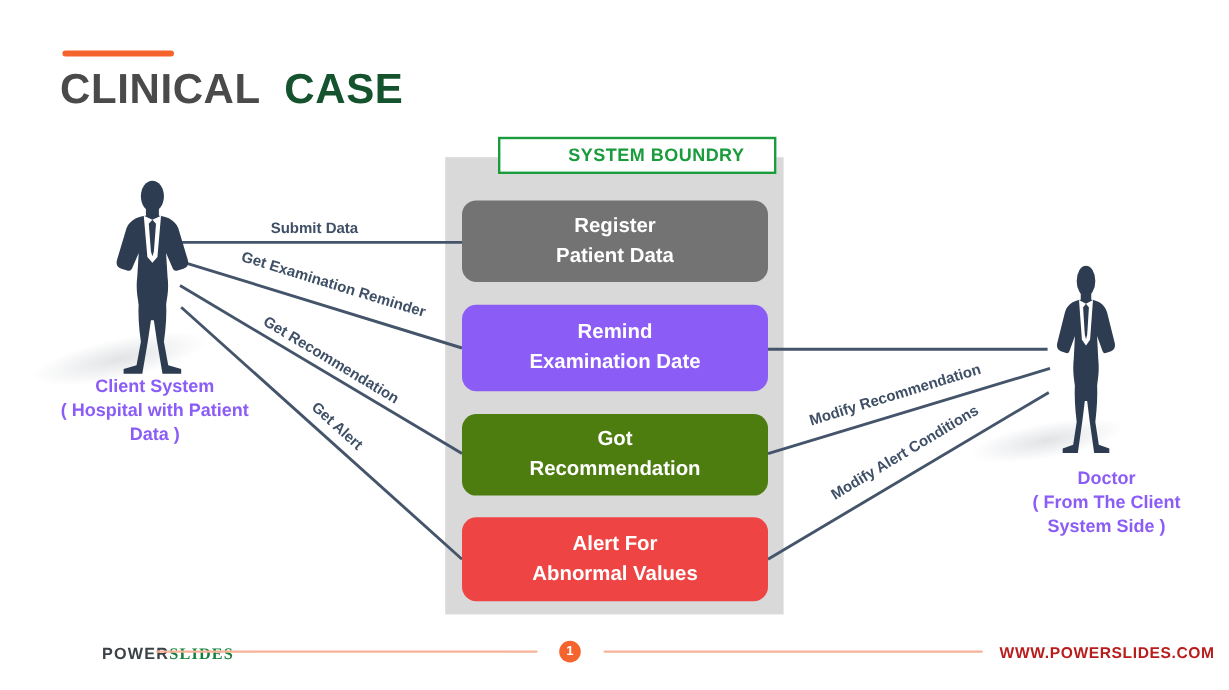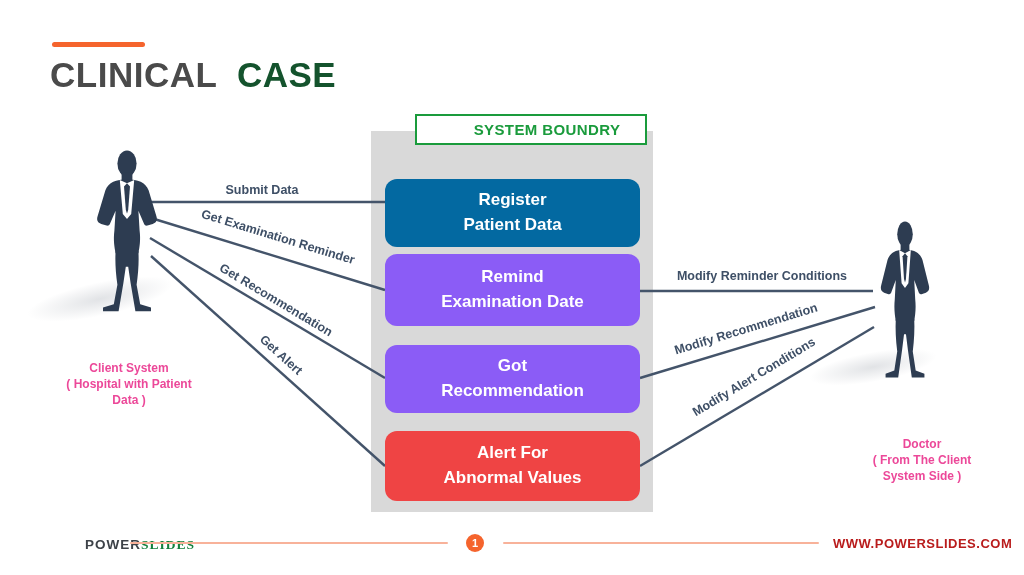--- a/index.html
+++ b/index.html
@@ -45,22 +45,22 @@
   .cl-modrec{left:746px;top:329px;transform:translate(-50%,-50%) rotate(-17deg);}
   .cl-modalert{left:754px;top:377px;transform:translate(-50%,-50%) rotate(-31deg);}
   
   .actor{position:absolute;color:#2d3c51;}
   .actor-client{left:85px;top:150px;width:84px;height:163px;}
   .actor-doctor{left:871px;top:221px;width:68px;height:158px;}
   .actor-shadow{position:absolute;border-radius:50%;background:radial-gradient(ellipse at center, rgba(90,100,115,.18), rgba(90,100,115,0) 70%);}
   .shadow-client{left:25px;top:282px;width:150px;height:34px;transform:rotate(-12deg);}
   .shadow-doctor{left:808px;top:352px;width:130px;height:30px;transform:rotate(-10deg);}
   .actor-label{
-    position:absolute;color:#ec4899;font-size:12px;font-weight:700;line-height:1.32;
-    text-align:center;white-space:pre-line;margin-top:48px;
+    position:absolute;color:#8b5cf6;font-size:15px;font-weight:700;line-height:1.32;
+    text-align:center;white-space:pre-line;
   }
   .lbl-client{left:18px;top:313px;width:222px;}
   .lbl-doctor{left:811px;top:389px;width:222px;}
   
   .footer-brand{position:absolute;left:49px;top:537px;font-size:13.5px;font-weight:800;letter-spacing:1px;white-space:nowrap;}
   .footer-brand .b1{color:#3d4248;padding-left:36px;}
   .footer-brand .b2{color:#15803d;font-family:Liberation Serif, serif;}
   .footer-line{position:absolute;top:542px;height:2px;background:#f8b29a;border-radius:1px;}
   .fl-left{left:130px;width:318px;}
   .fl-right{left:503px;width:316px;}
@@ -101,34 +101,33 @@
   <svg class="connectors">
     <line x1="150" y1="202" x2="385" y2="202"></line>
     <line x1="151" y1="218" x2="385" y2="290"></line>
     <line x1="150" y1="238" x2="385" y2="378"></line>
     <line x1="151" y1="256" x2="385" y2="466"></line>
     <line x1="640" y1="291" x2="873" y2="291"></line>
     <line x1="640" y1="378" x2="875" y2="307"></line>
     <line x1="640" y1="466" x2="874" y2="327"></line>
   </svg>
 
-  <div class="usecase uc1" style="background-color: #0369a1; margin-top: 12px;">Register
+  <div class="usecase uc1" style="background-color: #737373;">Register
 Patient Data</div>
   <div class="usecase uc2" style="background-color: #8b5cf6;">Remind
 Examination Date</div>
-  <div class="usecase uc3" style="background-color: #8b5cf6;">Got
+  <div class="usecase uc3" style="background-color: #4d7c0f;">Got
 Recommendation</div>
   <div class="usecase uc4" style="background-color: #ef4444;">Alert For
 Abnormal Values</div>
 
   <div class="conn-label cl-submit">Submit Data</div>
   <div class="conn-label cl-examrem">Get Examination Reminder</div>
   <div class="conn-label cl-getrec">Get Recommendation</div>
   <div class="conn-label cl-getalert">Get Alert</div>
-  <div class="conn-label cl-modrem">Modify Reminder Conditions</div>
   <div class="conn-label cl-modrec">Modify Recommendation</div>
   <div class="conn-label cl-modalert">Modify Alert Conditions</div>
 
   <div class="actor-shadow shadow-client"></div>
   <svg class="actor actor-client" viewBox="0 0 140 300" preserveAspectRatio="none">
     <use href="#man-silhouette" fill="currentColor"></use>
   </svg>
   <div class="actor-label lbl-client">Client System
 ( Hospital with Patient
 Data )</div>

